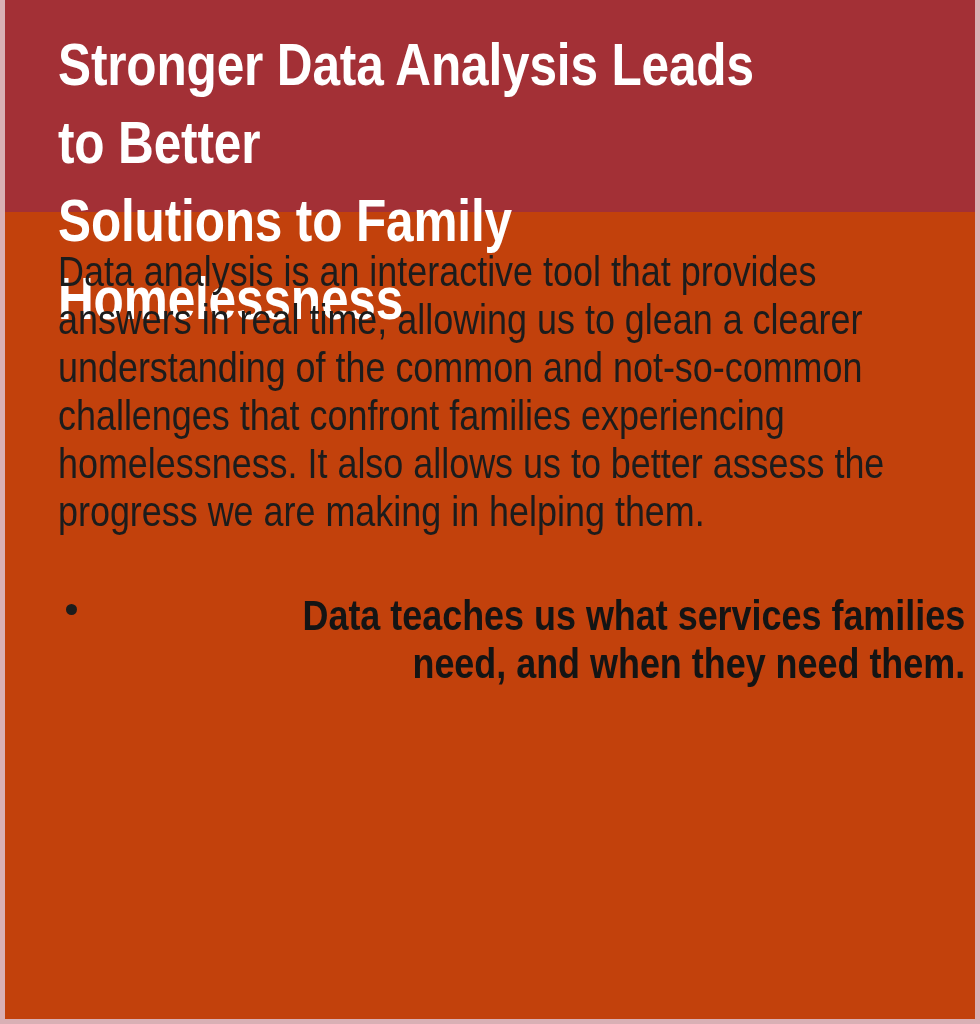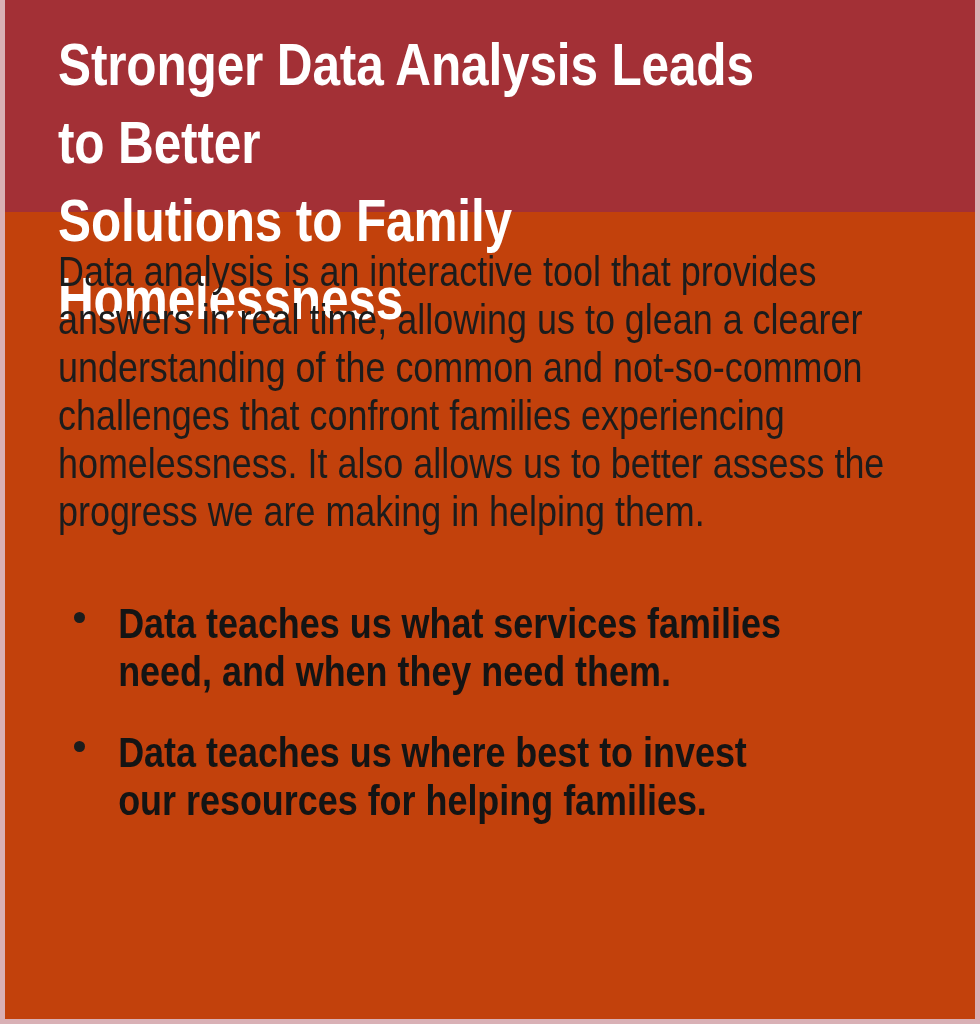--- a/index.html
+++ b/index.html
@@ -80,23 +80,24 @@
     letter-spacing: 0px;
     transform: scaleX(0.855);
     transform-origin: left top;
   }
 
   #bullet-list {
     position: absolute;
     top: 380px;
     left: 0;
     right: 0;
-    margin: 8px;
+    margin: 0;
     padding: 0;
     list-style: none;
+    text-align: right;
   }
   #bullet-list .bullet-item {
     position: relative;
     min-height: 96px;
     margin: 0 0 33px 0;
     padding: 0;
   }
   #bullet-list .bullet-marker {
     position: absolute;
     left: 61px;
@@ -137,21 +138,16 @@
   <div id="body-content">
 
     <p id="intro-paragraph">Data analysis is an interactive tool that provides answers in real time, allowing us to glean a clearer understanding of the common and not-so-common challenges that confront families experiencing homelessness. It also allows us to better assess the progress we are making in helping them.</p>
 
     <ul id="bullet-list">
       <li class="bullet-item">
         <span class="bullet-marker"></span>
         <span class="bullet-text">Data teaches us what services families
 need, and when they need them.</span>
       </li>
-      <li class="bullet-item">
-        <span class="bullet-marker"></span>
-        <span class="bullet-text">Data teaches us where best to invest
-our resources for helping families.</span>
-      </li>
     </ul>
 
   </div>
 </div>
 
 </body></html>

